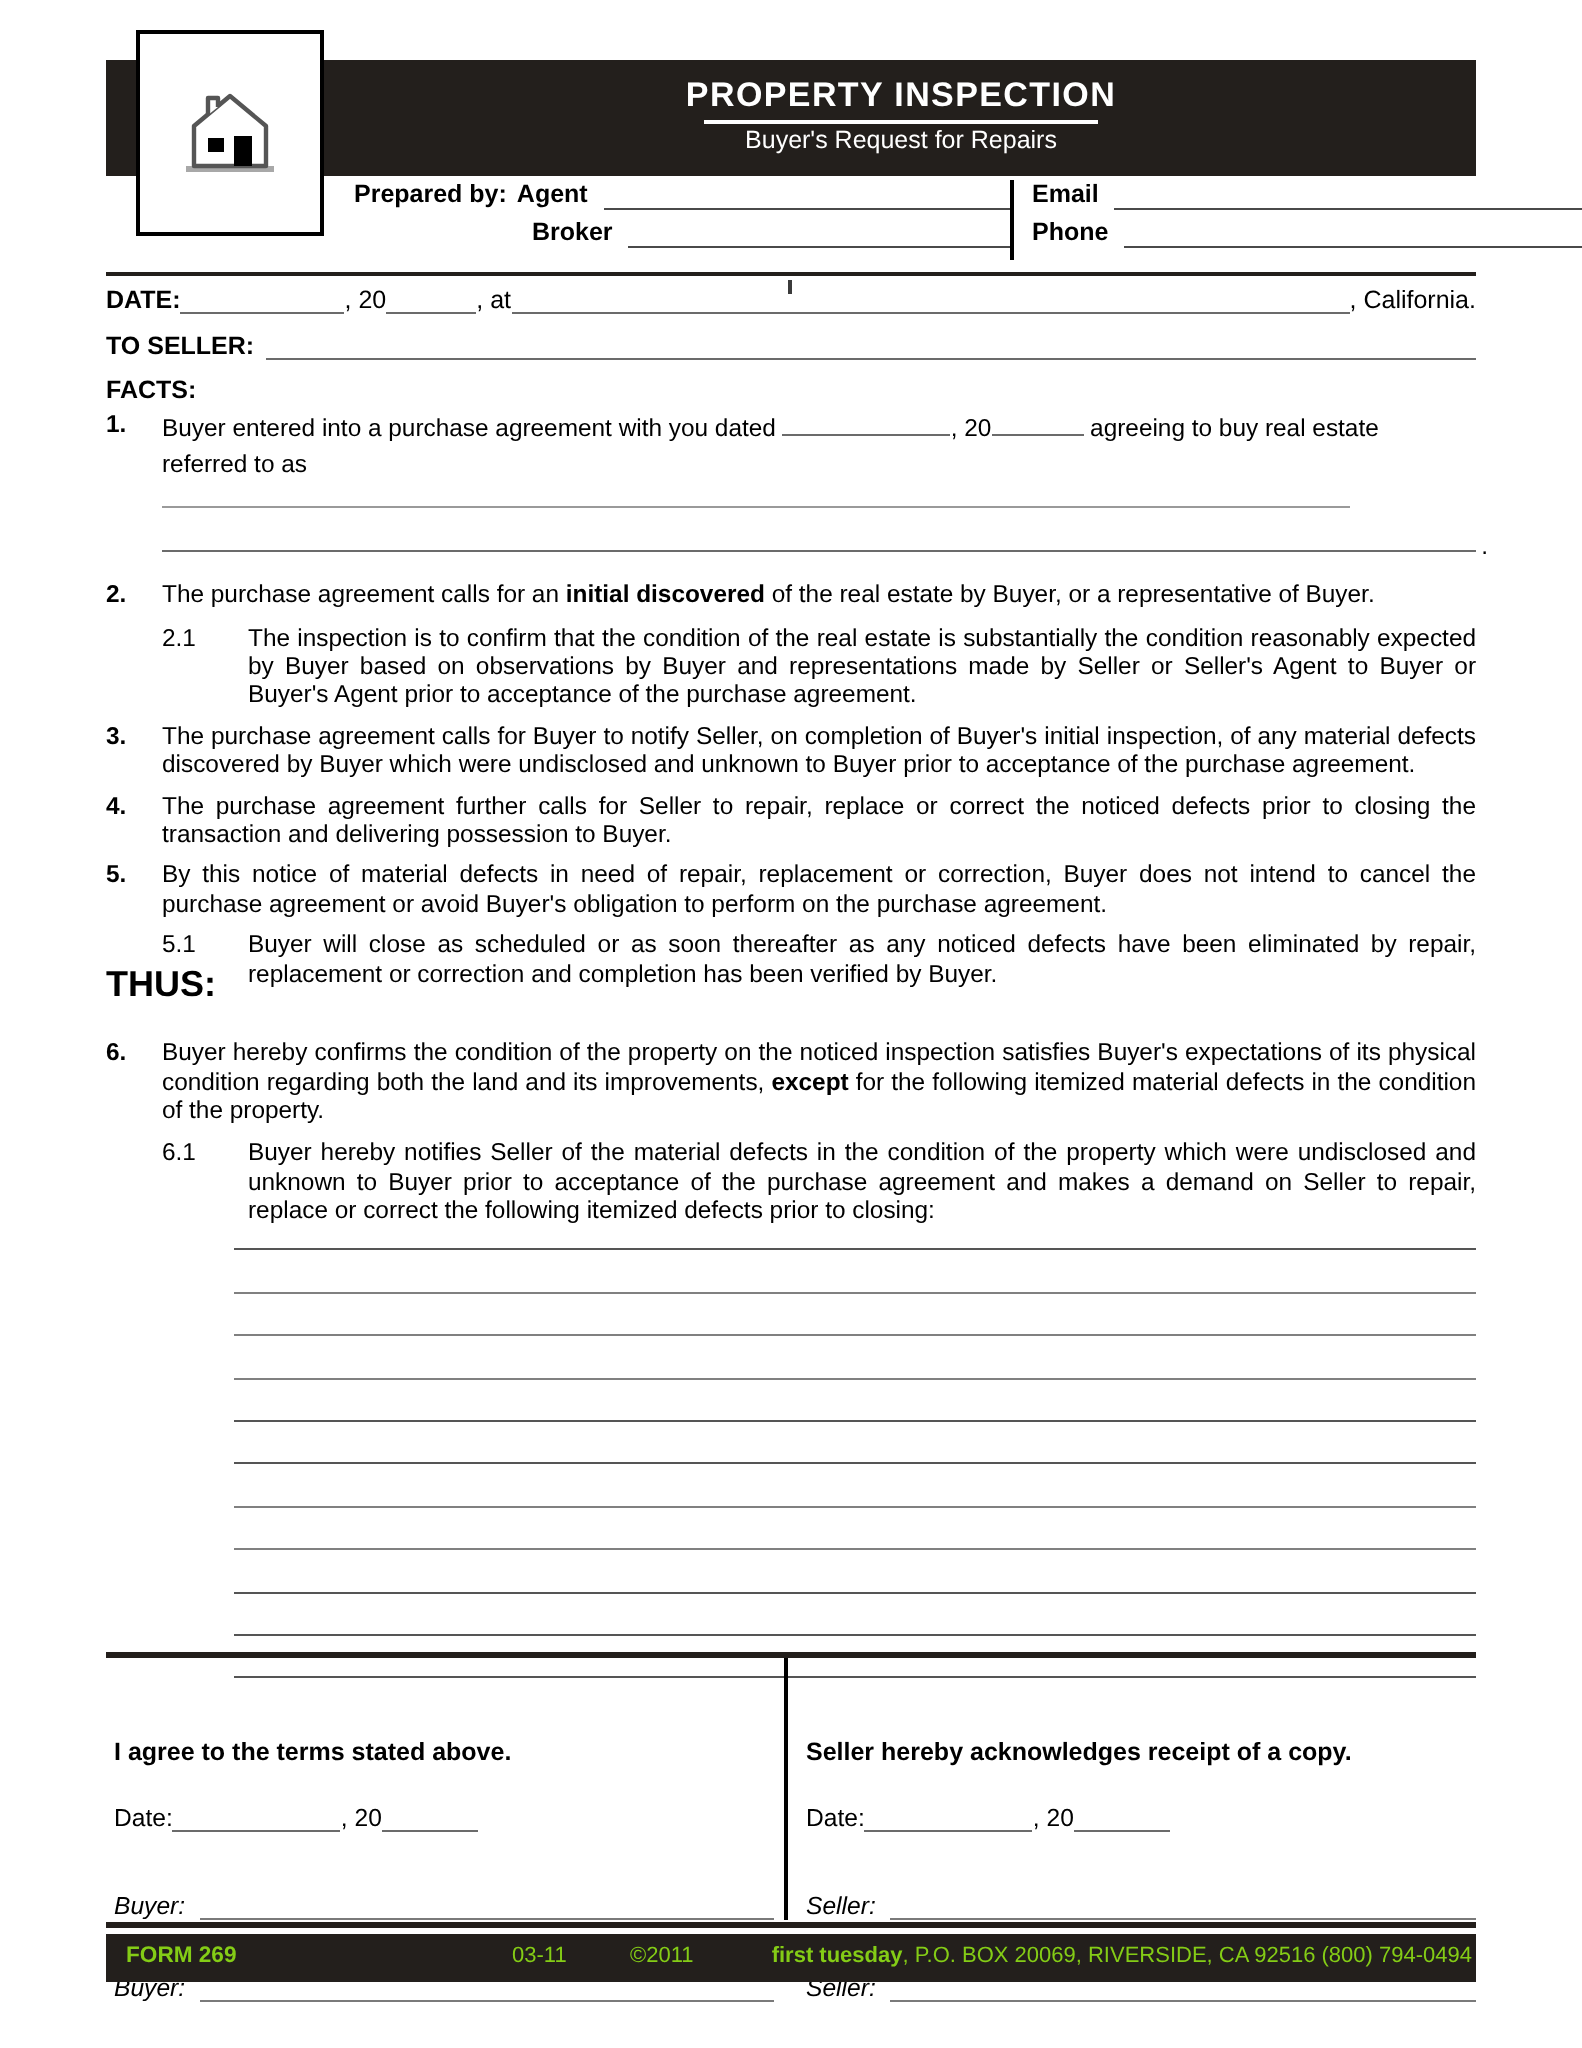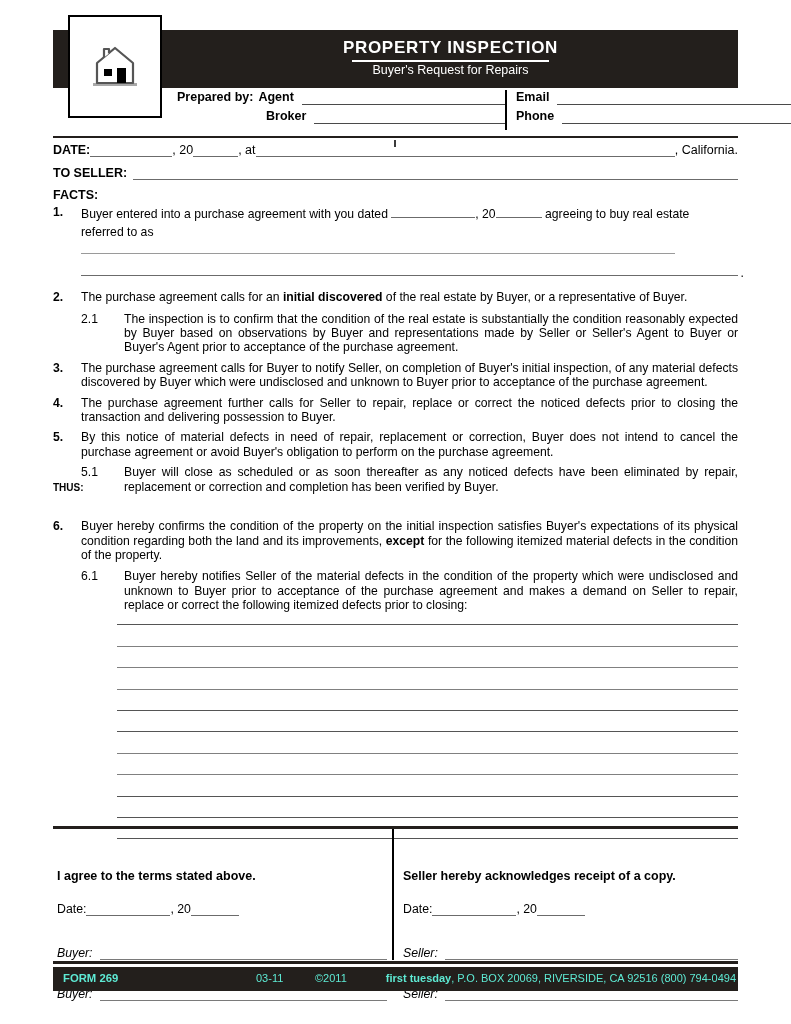--- a/index.html
+++ b/index.html
@@ -248,21 +248,21 @@
     position: absolute;
     right: -6px;
     bottom: -4px;
     font-size: 12.2px;
   }
 
   .thus-label {
     position: absolute;
     left: 53px;
     top: 482px;
-    font-size: 10px;
+    font-size: 18px;
     font-weight: bold;
   }
 
   
   .write-lines {
     position: absolute;
     left: 117px;
     top: 604px;
     width: 621px;
   }
@@ -333,21 +333,21 @@
   }
 
   
   .footer-bar {
     position: absolute;
     left: 53px;
     top: 967px;
     width: 685px;
     height: 24px;
     background: #231f1c;
-    color: #5eead4;
+    color: #84cc16;
   }
   .footer-form {
     position: absolute;
     left: 10px;
     top: 5px;
     font-size: 11.3px;
     font-weight: bold;
   }
   .footer-rev {
     position: absolute;
@@ -475,21 +475,21 @@
     </div>
 
     <div class="sub-clause" style="margin-top:5px">
       <span class="num">5.1</span>
       <span>Buyer will close as scheduled or as soon thereafter as any noticed defects have been eliminated by repair, replacement or correction and completion has been verified by Buyer.</span>
     </div>
 
     <div style="height:19px"></div>
 
     <div class="clause">
-      <span class="num">6.</span><span>Buyer hereby confirms the condition of the property on the initial inspection satisfies Buyer's expectations of its physical condition regarding both the land and its improvements, </span><b>except</b><span> for the following itemized material defects in  the  condition  of  the  property.</span>
+      <span class="num">6.</span><span>Buyer hereby confirms the condition of the property on the noticed inspection satisfies Buyer's expectations of its physical condition regarding both the land and its improvements, </span><b>except</b><span> for the following itemized material defects in  the  condition  of  the  property.</span>
     </div>
 
     <div class="sub-clause" style="margin-top:7px">
       <span class="num">6.1</span>
       <span>Buyer hereby notifies Seller of the material defects in the condition of the property which were undisclosed and unknown to Buyer prior to acceptance of the purchase agreement and makes a demand on Seller to repair, replace or correct the following itemized defects prior to closing:</span>
     </div>
   </div>
 
   <div class="thus-label">THUS:</div>
 

